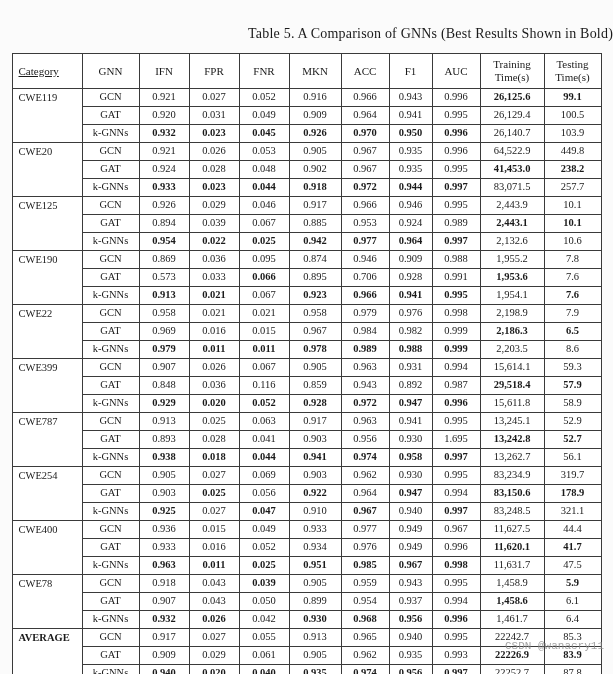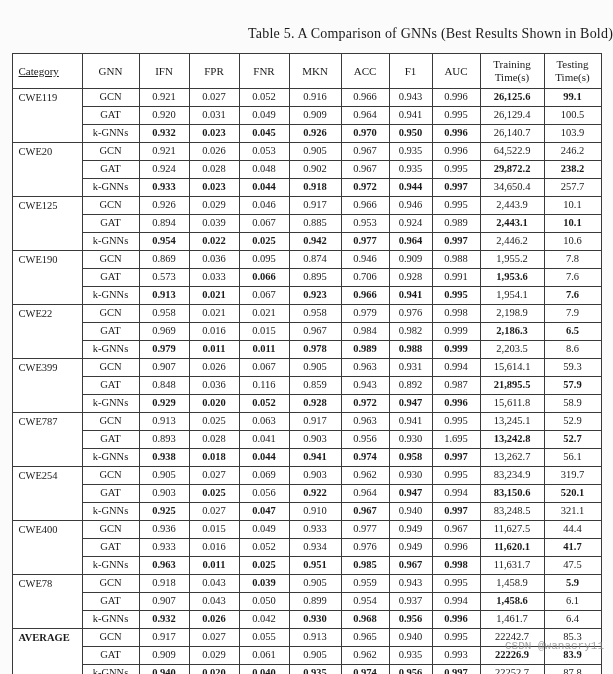--- a/index.html
+++ b/index.html
@@ -135,44 +135,44 @@
         <td rowspan="3" class="cat">CWE20</td>
         <td>GCN</td>
         <td>0.921</td>
         <td>0.026</td>
         <td>0.053</td>
         <td>0.905</td>
         <td>0.967</td>
         <td>0.935</td>
         <td>0.996</td>
         <td>64,522.9</td>
-        <td>246.2</td>
+        <td>449.8</td>
       </tr>
       <tr>
         <td>GAT</td>
         <td>0.924</td>
         <td>0.028</td>
         <td>0.048</td>
         <td>0.902</td>
         <td>0.967</td>
         <td>0.935</td>
         <td>0.995</td>
-        <td class="b">29,872.2</td>
+        <td class="b">41,453.0</td>
         <td class="b">238.2</td>
       </tr>
       <tr>
         <td>k-GNNs</td>
         <td class="b">0.933</td>
         <td class="b">0.023</td>
         <td class="b">0.044</td>
         <td class="b">0.918</td>
         <td class="b">0.972</td>
         <td class="b">0.944</td>
         <td class="b">0.997</td>
-        <td>34,650.4</td>
+        <td>83,071.5</td>
         <td>257.7</td>
       </tr>
       <tr>
         <td rowspan="3" class="cat">CWE125</td>
         <td>GCN</td>
         <td>0.926</td>
         <td>0.029</td>
         <td>0.046</td>
         <td>0.917</td>
         <td>0.966</td>
@@ -195,21 +195,21 @@
       </tr>
       <tr>
         <td>k-GNNs</td>
         <td class="b">0.954</td>
         <td class="b">0.022</td>
         <td class="b">0.025</td>
         <td class="b">0.942</td>
         <td class="b">0.977</td>
         <td class="b">0.964</td>
         <td class="b">0.997</td>
-        <td>2,446.2</td>
+        <td>2,132.6</td>
         <td>10.6</td>
       </tr>
       <tr>
         <td rowspan="3" class="cat">CWE190</td>
         <td>GCN</td>
         <td>0.869</td>
         <td>0.036</td>
         <td>0.095</td>
         <td>0.874</td>
         <td>0.946</td>
@@ -294,21 +294,21 @@
       </tr>
       <tr>
         <td>GAT</td>
         <td>0.848</td>
         <td>0.036</td>
         <td>0.116</td>
         <td>0.859</td>
         <td>0.943</td>
         <td>0.892</td>
         <td>0.987</td>
-        <td class="b">21,895.5</td>
+        <td class="b">29,518.4</td>
         <td class="b">57.9</td>
       </tr>
       <tr>
         <td>k-GNNs</td>
         <td class="b">0.929</td>
         <td class="b">0.020</td>
         <td class="b">0.052</td>
         <td class="b">0.928</td>
         <td class="b">0.972</td>
         <td class="b">0.947</td>
@@ -369,21 +369,21 @@
       <tr>
         <td>GAT</td>
         <td>0.903</td>
         <td class="b">0.025</td>
         <td>0.056</td>
         <td class="b">0.922</td>
         <td>0.964</td>
         <td class="b">0.947</td>
         <td>0.994</td>
         <td class="b">83,150.6</td>
-        <td class="b">520.1</td>
+        <td class="b">178.9</td>
       </tr>
       <tr>
         <td>k-GNNs</td>
         <td class="b">0.925</td>
         <td>0.027</td>
         <td class="b">0.047</td>
         <td>0.910</td>
         <td class="b">0.967</td>
         <td>0.940</td>
         <td class="b">0.997</td>

